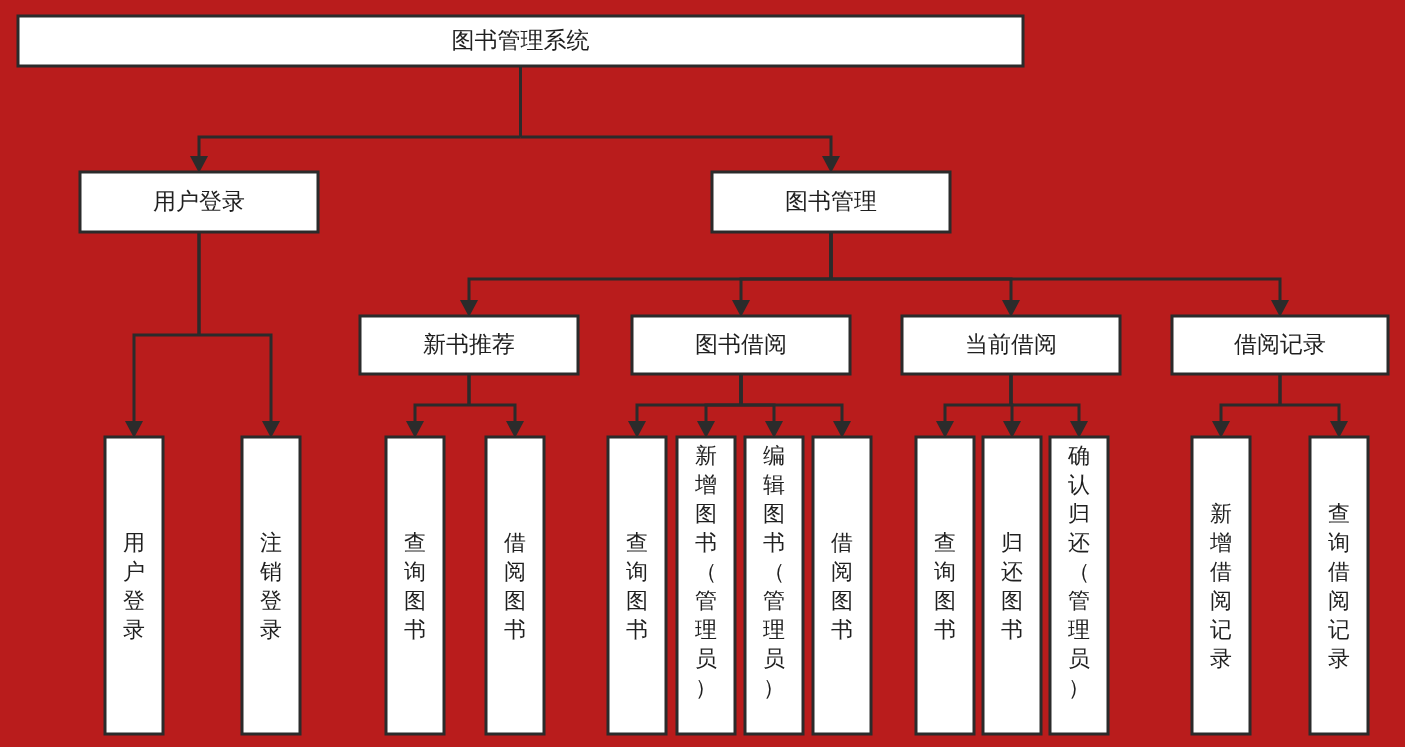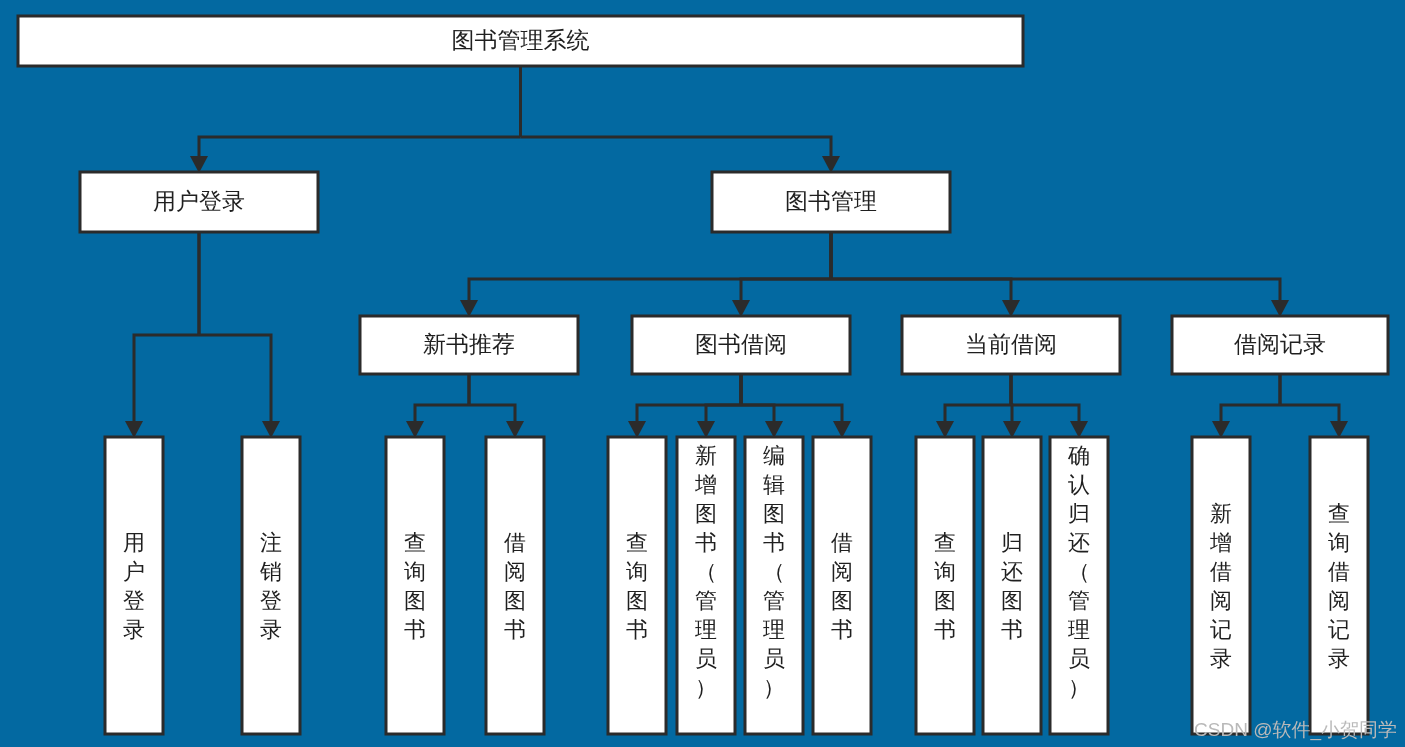--- a/index.html
+++ b/index.html
@@ -7,21 +7,21 @@
     padding: 0;
     background: #ffffff;
   }
   body {
     font-family: "Liberation Sans", "DejaVu Sans", sans-serif;
   }
   #canvas {
     position: relative;
     width: 1405px;
     height: 747px;
-    background: #0369a1;
+    background: #b91c1c;
     overflow: hidden;
   }
   svg#diagram {
     position: absolute;
     left: 0;
     top: 0;
     width: 1405px;
     height: 747px;
   }
   .node-rect {
@@ -240,14 +240,13 @@
         <g>
           <rect class="node-rect" x="1192" y="437" width="58" height="297"></rect>
           <text class="leaf-label" x="1221" y="0"><tspan x="1221" y="521.12">新</tspan><tspan x="1221" y="550.12">增</tspan><tspan x="1221" y="579.12">借</tspan><tspan x="1221" y="608.12">阅</tspan><tspan x="1221" y="637.12">记</tspan><tspan x="1221" y="666.12">录</tspan></text>
         </g>
         <g>
           <rect class="node-rect" x="1310" y="437" width="58" height="297"></rect>
           <text class="leaf-label" x="1339" y="0"><tspan x="1339" y="521.12">查</tspan><tspan x="1339" y="550.12">询</tspan><tspan x="1339" y="579.12">借</tspan><tspan x="1339" y="608.12">阅</tspan><tspan x="1339" y="637.12">记</tspan><tspan x="1339" y="666.12">录</tspan></text>
         </g>
       </g>
   </svg>
-  <div class="watermark">CSDN @软件_小贺同学</div>
 </div>
 
 </body></html>

